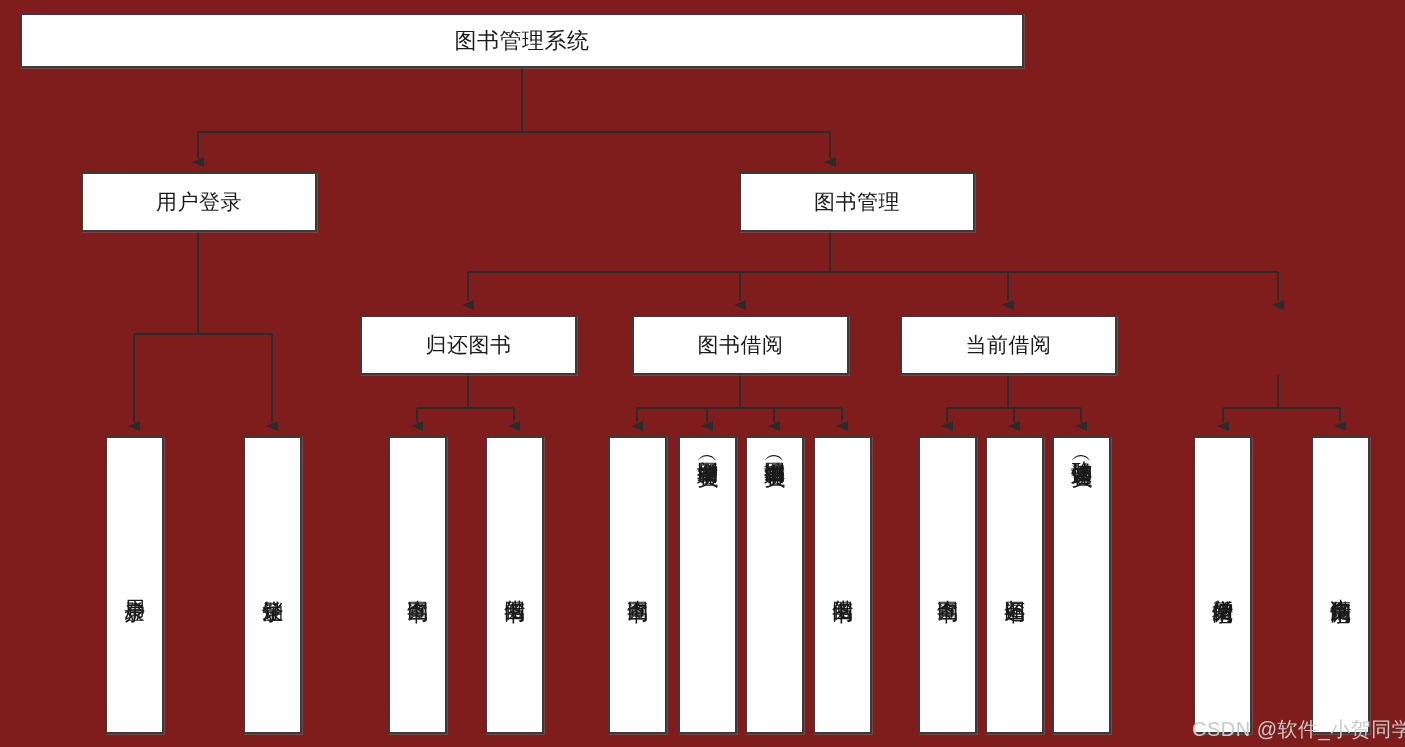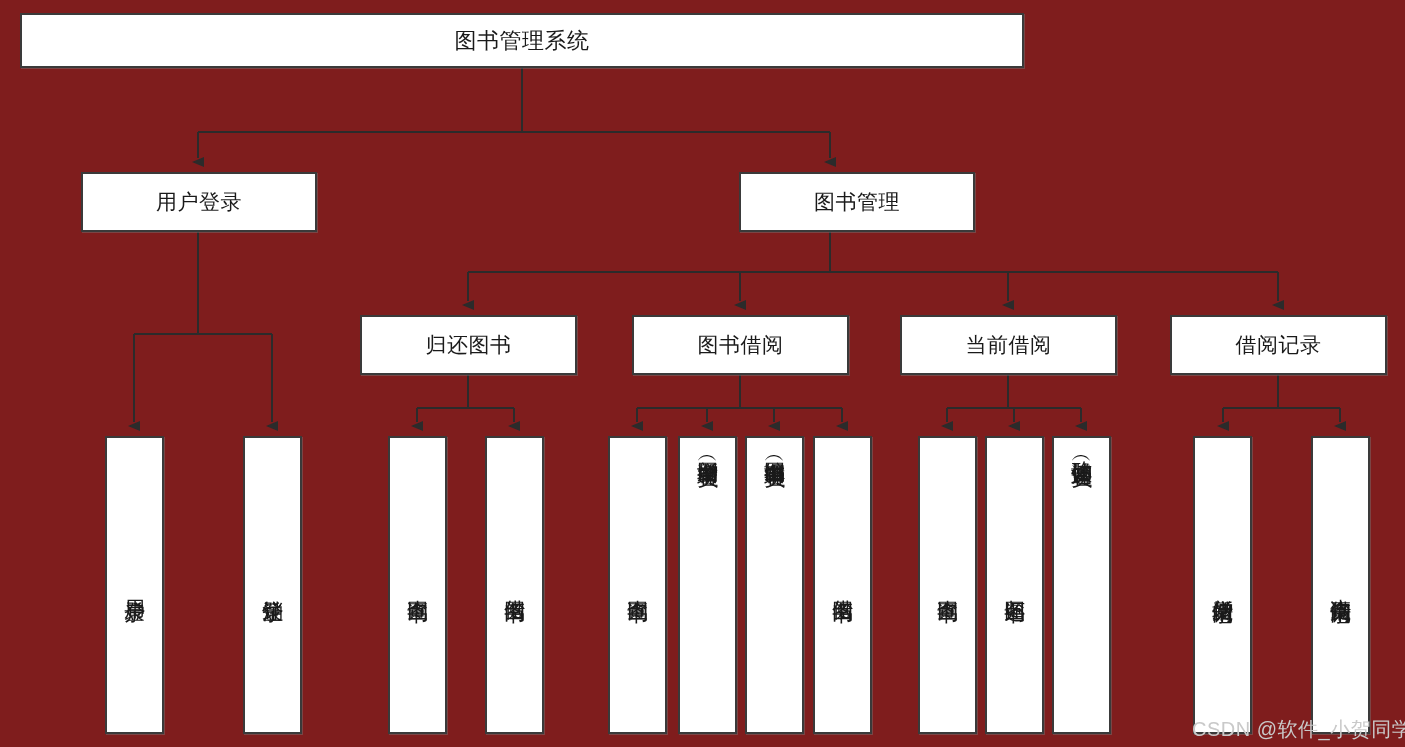--- a/index.html
+++ b/index.html
@@ -145,23 +145,20 @@
 
   <div class="node horiz" style="left:360px; top:315px; width:217px; height:60px;">
     <span class="label">归还图书</span>
   </div>
   <div class="node horiz" style="left:632px; top:315px; width:217px; height:60px;">
     <span class="label">图书借阅</span>
   </div>
   <div class="node horiz" style="left:900px; top:315px; width:217px; height:60px;">
     <span class="label">当前借阅</span>
   </div>
-  <div class="node horiz" style="left:1170px; top:315px; width:217px; height:60px;">
-    <span class="label">借阅记录</span>
-  </div>
 
   <div class="node vert center" style="left:105px; top:436px; width:59px; height:298px;">
     <span class="label">用户登录</span>
   </div>
   <div class="node vert center" style="left:243px; top:436px; width:59px; height:298px;">
     <span class="label">注销登录</span>
   </div>
 
   <div class="node vert center" style="left:388px; top:436px; width:59px; height:298px;">
     <span class="label">查询图书</span>

